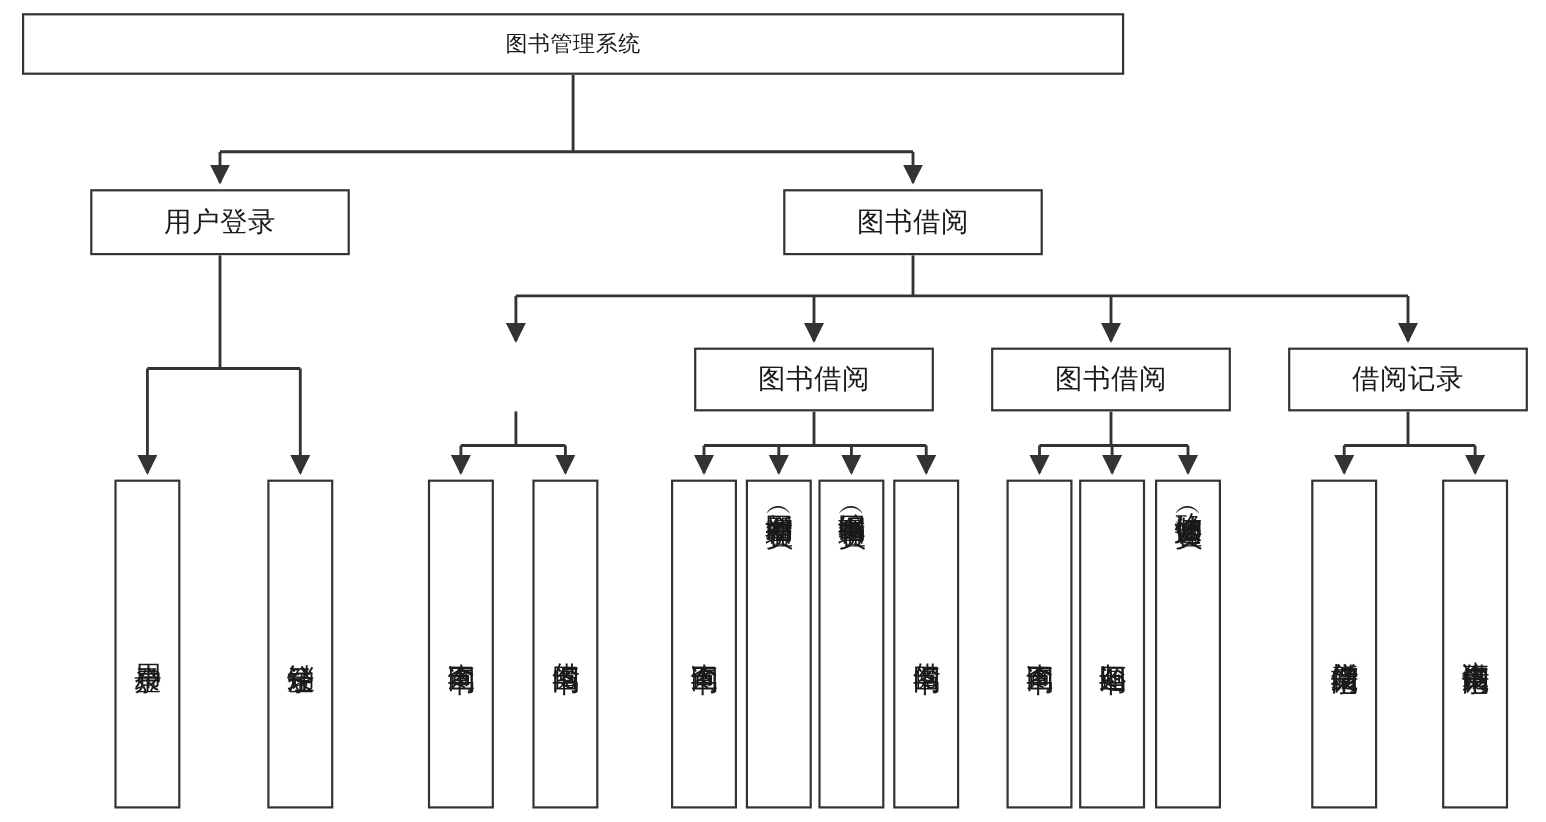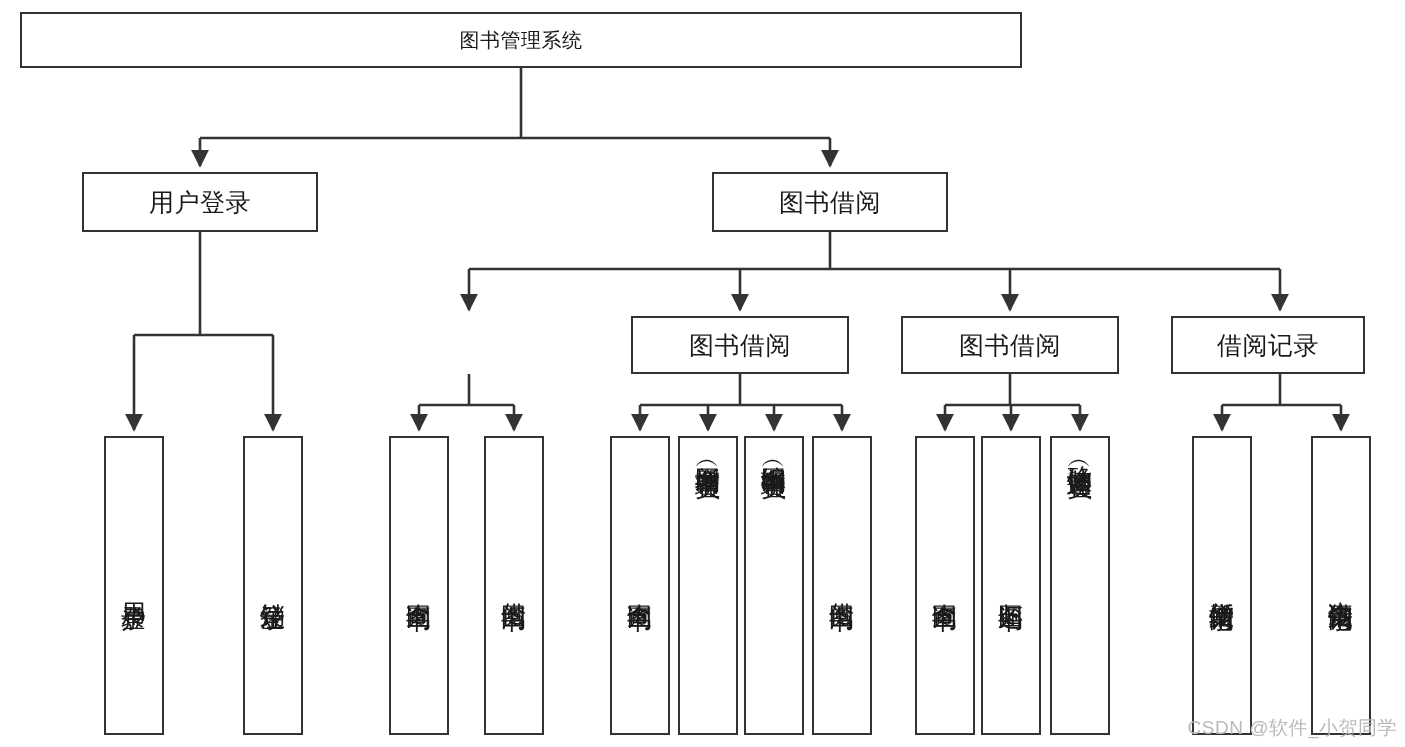--- a/index.html
+++ b/index.html
@@ -140,21 +140,21 @@
   <div class="node horiz" style="left:712px; top:172px; width:236px; height:60px;">
     <span class="label">图书借阅</span>
   </div>
 
   <div class="node horiz" style="left:631px; top:316px; width:218px; height:58px;">
     <span class="label">图书借阅</span>
   </div>
   <div class="node horiz" style="left:901px; top:316px; width:218px; height:58px;">
     <span class="label">图书借阅</span>
   </div>
-  <div class="node horiz" style="left:1171px; top:316px; width:194px; height:58px;">
+  <div class="node horiz" style="left:1171px; top:316px; width:218px; height:58px;">
     <span class="label">借阅记录</span>
   </div>
 
   <div class="node leaf centered" style="left:104px; top:436px; width:60px; height:299px;">
     <span class="label">用户登录</span>
   </div>
   <div class="node leaf centered" style="left:243px; top:436px; width:60px; height:299px;">
     <span class="label">注销登录</span>
   </div>
   <div class="node leaf centered" style="left:389px; top:436px; width:60px; height:299px;">
@@ -184,15 +184,14 @@
   <div class="node leaf" style="left:1050px; top:436px; width:60px; height:299px;">
     <span class="label">确认归还（管理员）</span>
   </div>
   <div class="node leaf centered" style="left:1192px; top:436px; width:60px; height:299px;">
     <span class="label">新增借阅记录</span>
   </div>
   <div class="node leaf centered" style="left:1311px; top:436px; width:60px; height:299px;">
     <span class="label">查询借阅记录</span>
   </div>
 
-  <div class="watermark">CSDN @软件_小贺同学</div>
 
 </div>
 
 </body></html>

